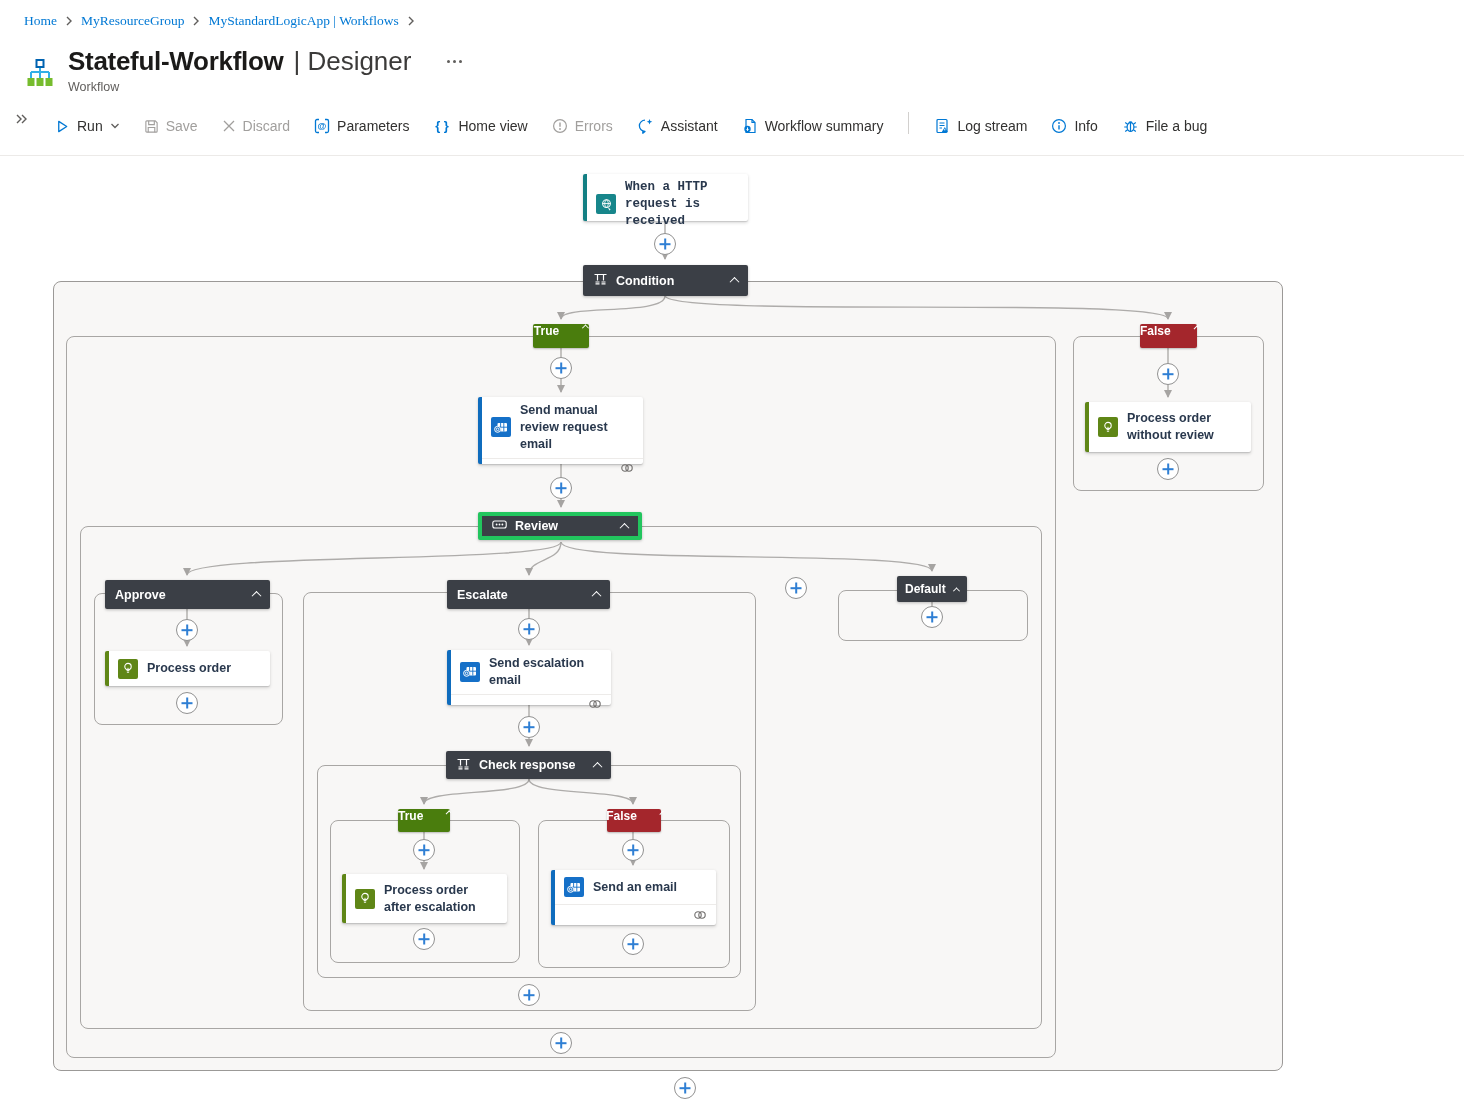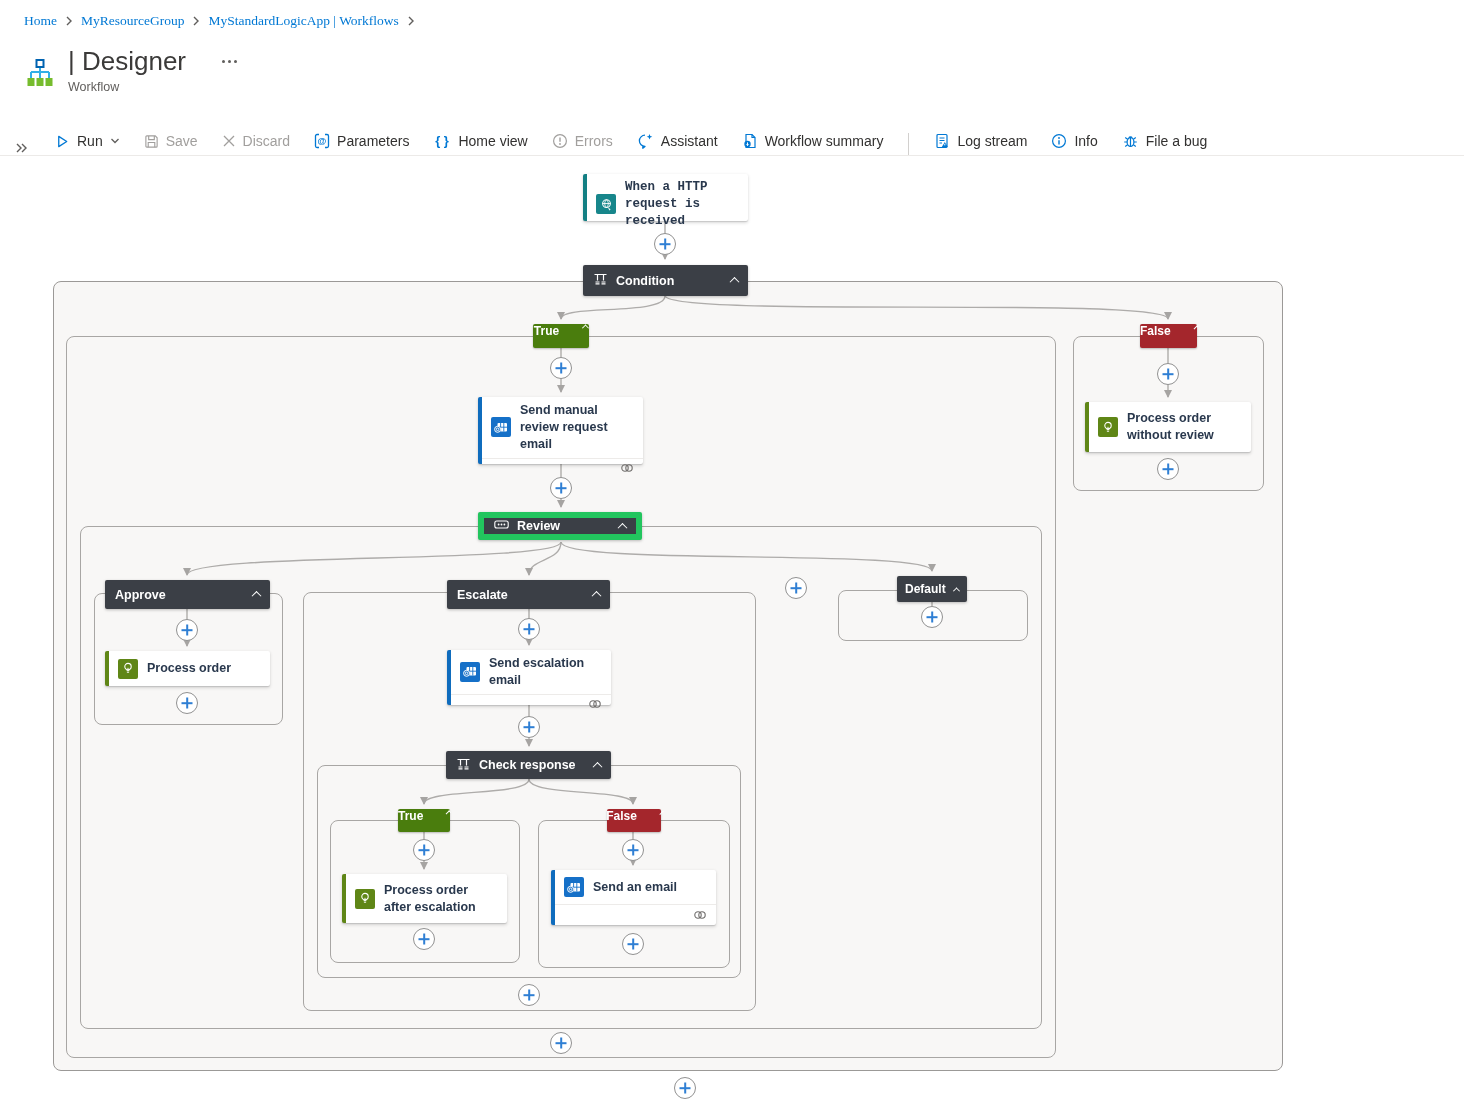--- a/index.html
+++ b/index.html
@@ -12,38 +12,38 @@
 
   .page-header { position:relative; padding:14px 0 0 24px; height:80px; }
   .wf-icon { position:absolute; left:24px; top:26px; }
   .title-row { margin-left:44px; display:flex; align-items:baseline; gap:10px; }
   .title-main { font-size:26px; font-weight:700; color:#1b1a19; letter-spacing:-0.3px; }
   .title-view { font-size:26px; font-weight:400; color:#3b3a39; }
   .more-dots { display:flex; gap:3px; margin-left:22px; align-self:center; padding:6px 4px; cursor:pointer; }
   .more-dots i { width:3px; height:3px; border-radius:50%; background:#605e5c; display:block; }
   .subtitle { margin-left:44px; margin-top:3px; font-size:12.5px; color:#605e5c; }
 
-  .toolbar { display:flex; align-items:flex-end; height:44px; border-bottom:1px solid #eceae8; padding:0 8px; gap:2px; }
+  .toolbar { display:flex; align-items:flex-start; height:44px; border-bottom:1px solid #eceae8; padding:0 8px; gap:2px; }
   .tb-expander { color:#605e5c; padding:0 14px 0 6px; cursor:pointer; display:flex; }
   .tb-btn { display:flex; align-items:center; gap:7px; padding:6px 11px; font-size:14px; color:#323130; cursor:pointer; border-radius:2px; white-space:nowrap; }
   .tb-btn.disabled { color:#a19f9d; cursor:default; }
   .tb-sep { width:1px; height:22px; background:#d2d0ce; margin:0 12px; }
   .tb-btn svg { display:block; }
 
   
   .canvas { position:relative; width:1464px; height:950px; background:#fff; }
   .scope { position:absolute; border:1px solid #9b9997; border-radius:8px; background:#f8f7f6; z-index:1; }
   .scope.inner { border-color:#a8a6a4; }
   #edges { position:absolute; left:0; top:0; z-index:2; pointer-events:none; }
 
   .node, .badge, .case-header, .card, .plus { position:absolute; z-index:3; }
 
   .node { background:#3b3f46; color:#fff; border-radius:2px; display:flex; align-items:center; gap:8px;
           padding:0 10px; font-size:12.5px; font-weight:700; box-shadow:0 1px 3px rgba(0,0,0,.25); cursor:pointer; }
-  .node.selected { border:6px solid #22c55e; }
+  .node.selected { border:4px solid #22c55e; }
   .node .chev-up { margin-left:auto; }
 
   .case-header { background:#3b3f46; color:#fff; border-radius:2px; display:flex; align-items:center;
           padding:0 10px; font-size:12.5px; font-weight:700; box-shadow:0 1px 3px rgba(0,0,0,.25); cursor:pointer; }
   .case-header .chev-up { margin-left:auto; }
 
   .badge { color:#fff; border-radius:2px; display:flex; justify-content:center; gap:24px;
           font-size:12px; font-weight:700; box-shadow:0 1px 2px rgba(0,0,0,.25); cursor:pointer; }
   .badge.green { background:#4a7d0d; }
   .badge.red { background:#a4262c; }
@@ -97,20 +97,21 @@
   <span class="wf-icon">
     <svg width="32" height="32" viewBox="0 0 32 32">
       <path d="M16 8 V14 M16 14 H7 M16 14 H25 M7 14 V20 M16 14 V20 M25 14 V20" stroke="#32b0e7" stroke-width="2" fill="none"></path>
       <rect x="12.5" y="2" width="7" height="7" fill="#fff" stroke="#0063b1" stroke-width="2"></rect>
       <rect x="3.5" y="20" width="7" height="8" fill="#76bc2d"></rect>
       <rect x="12.5" y="20" width="7" height="8" fill="#76bc2d"></rect>
       <rect x="21.5" y="20" width="7" height="8" fill="#76bc2d"></rect>
     </svg>
   </span>
   <div class="title-row">
+    <span class="title-main">Stateful-Workflow</span>
     <span class="title-view">| Designer</span>
     <span class="more-dots">
         <i></i>
         <i></i>
         <i></i>
       </span>
   </div>
   <div class="subtitle">Workflow</div>
 </div>
 

